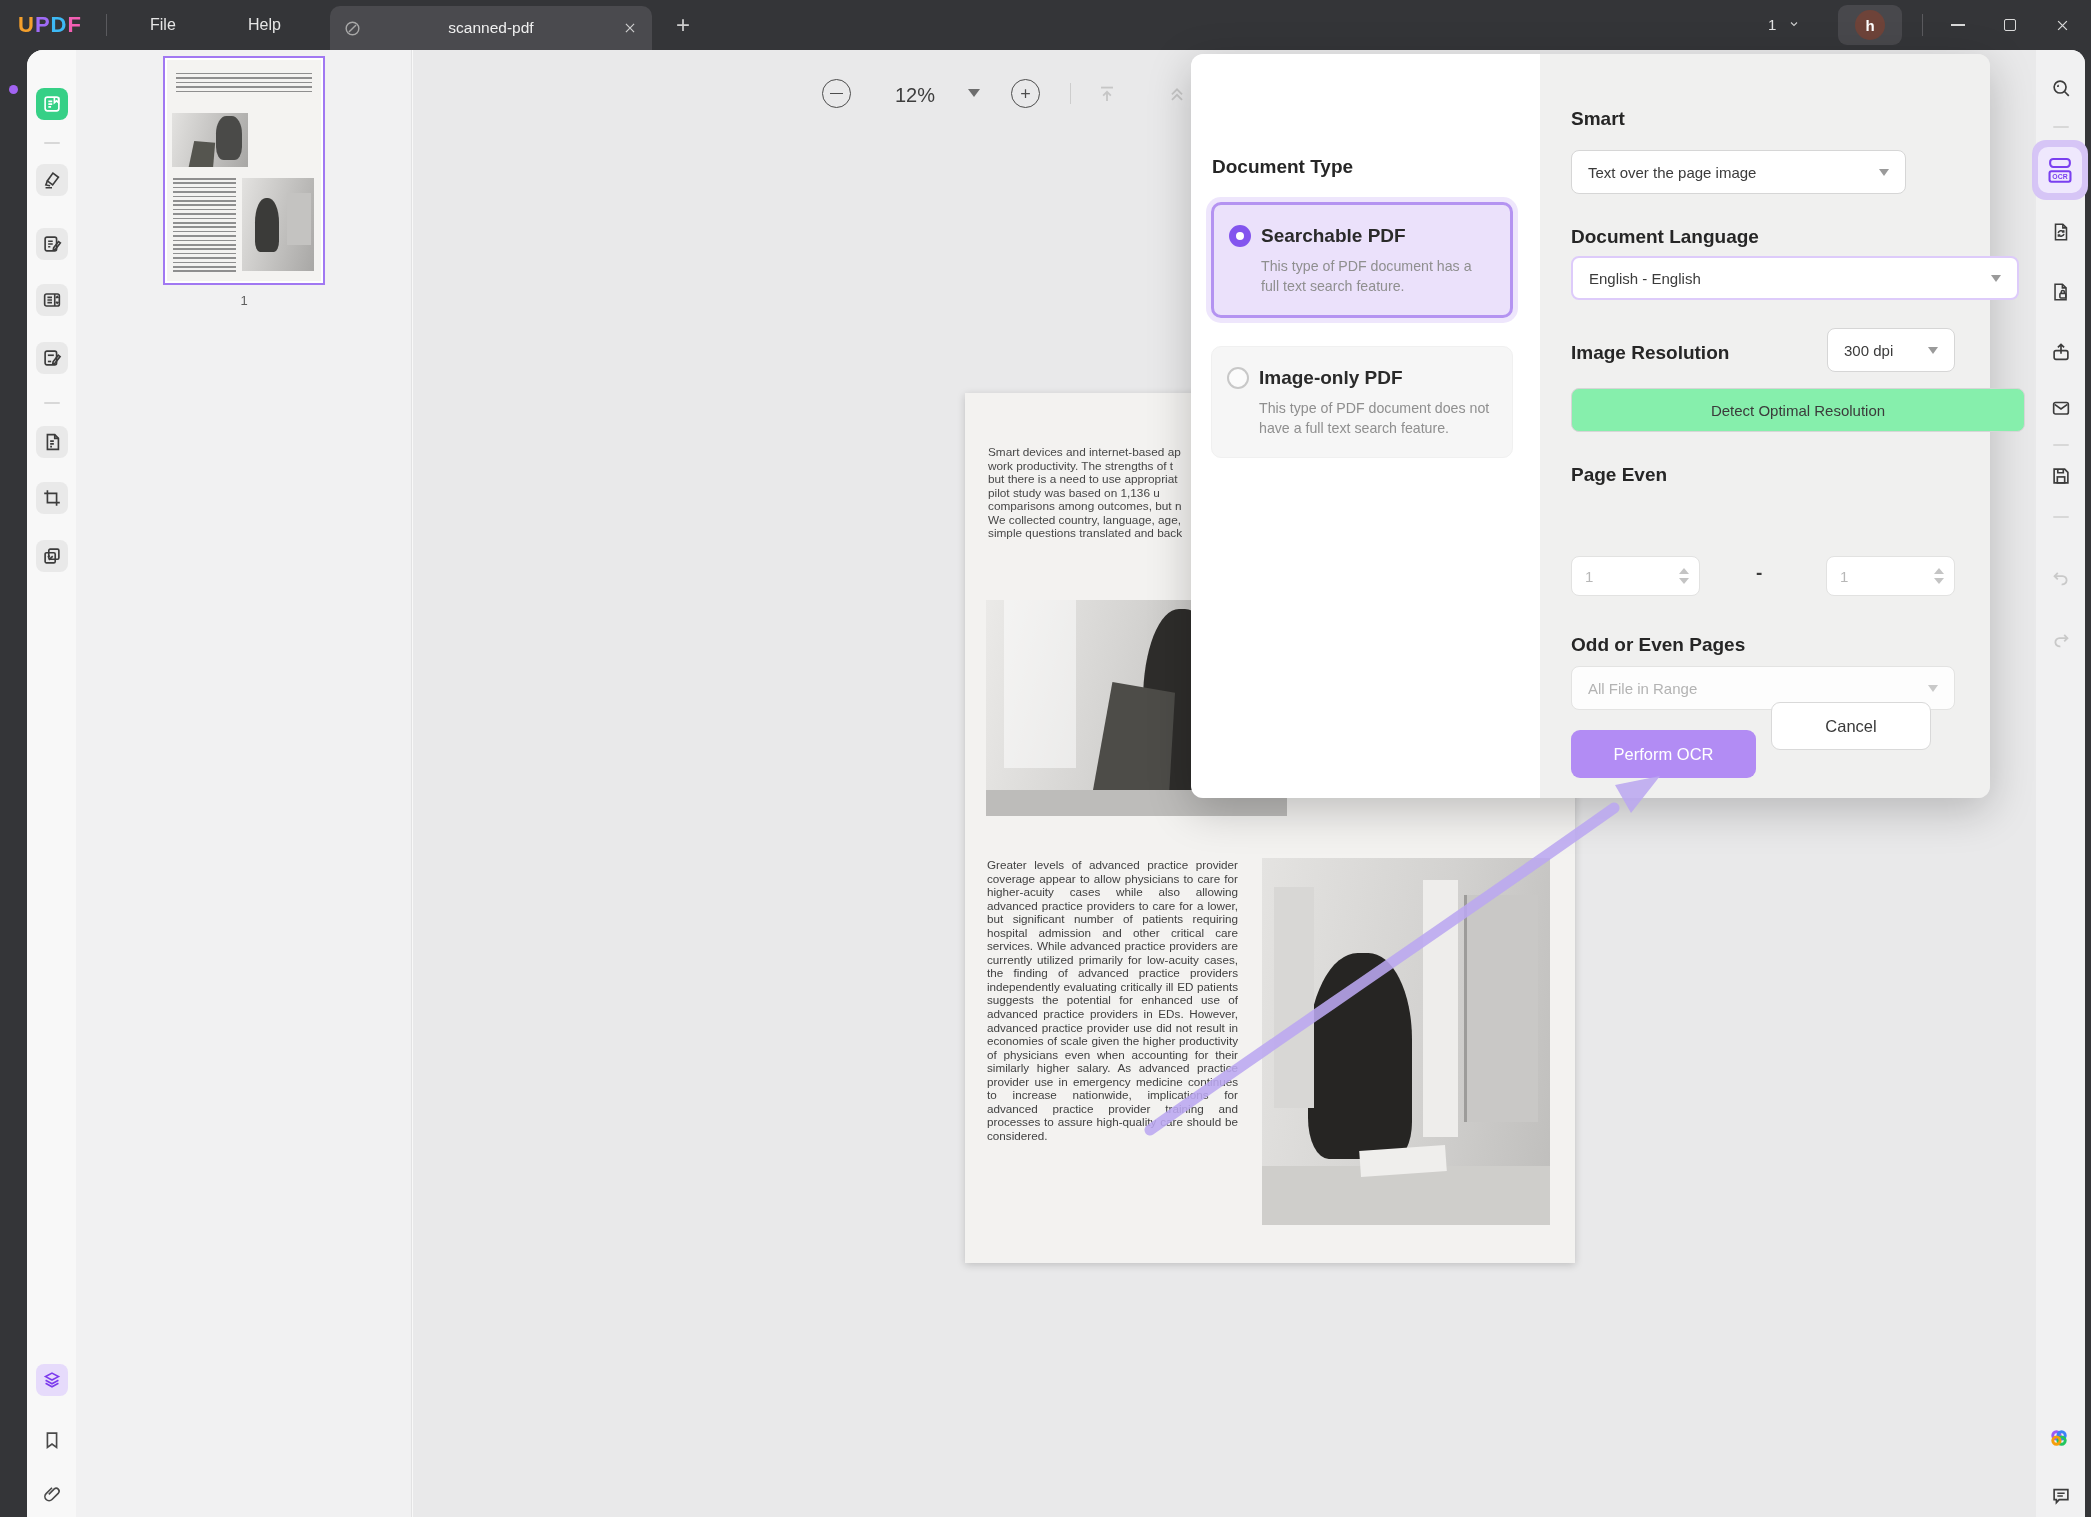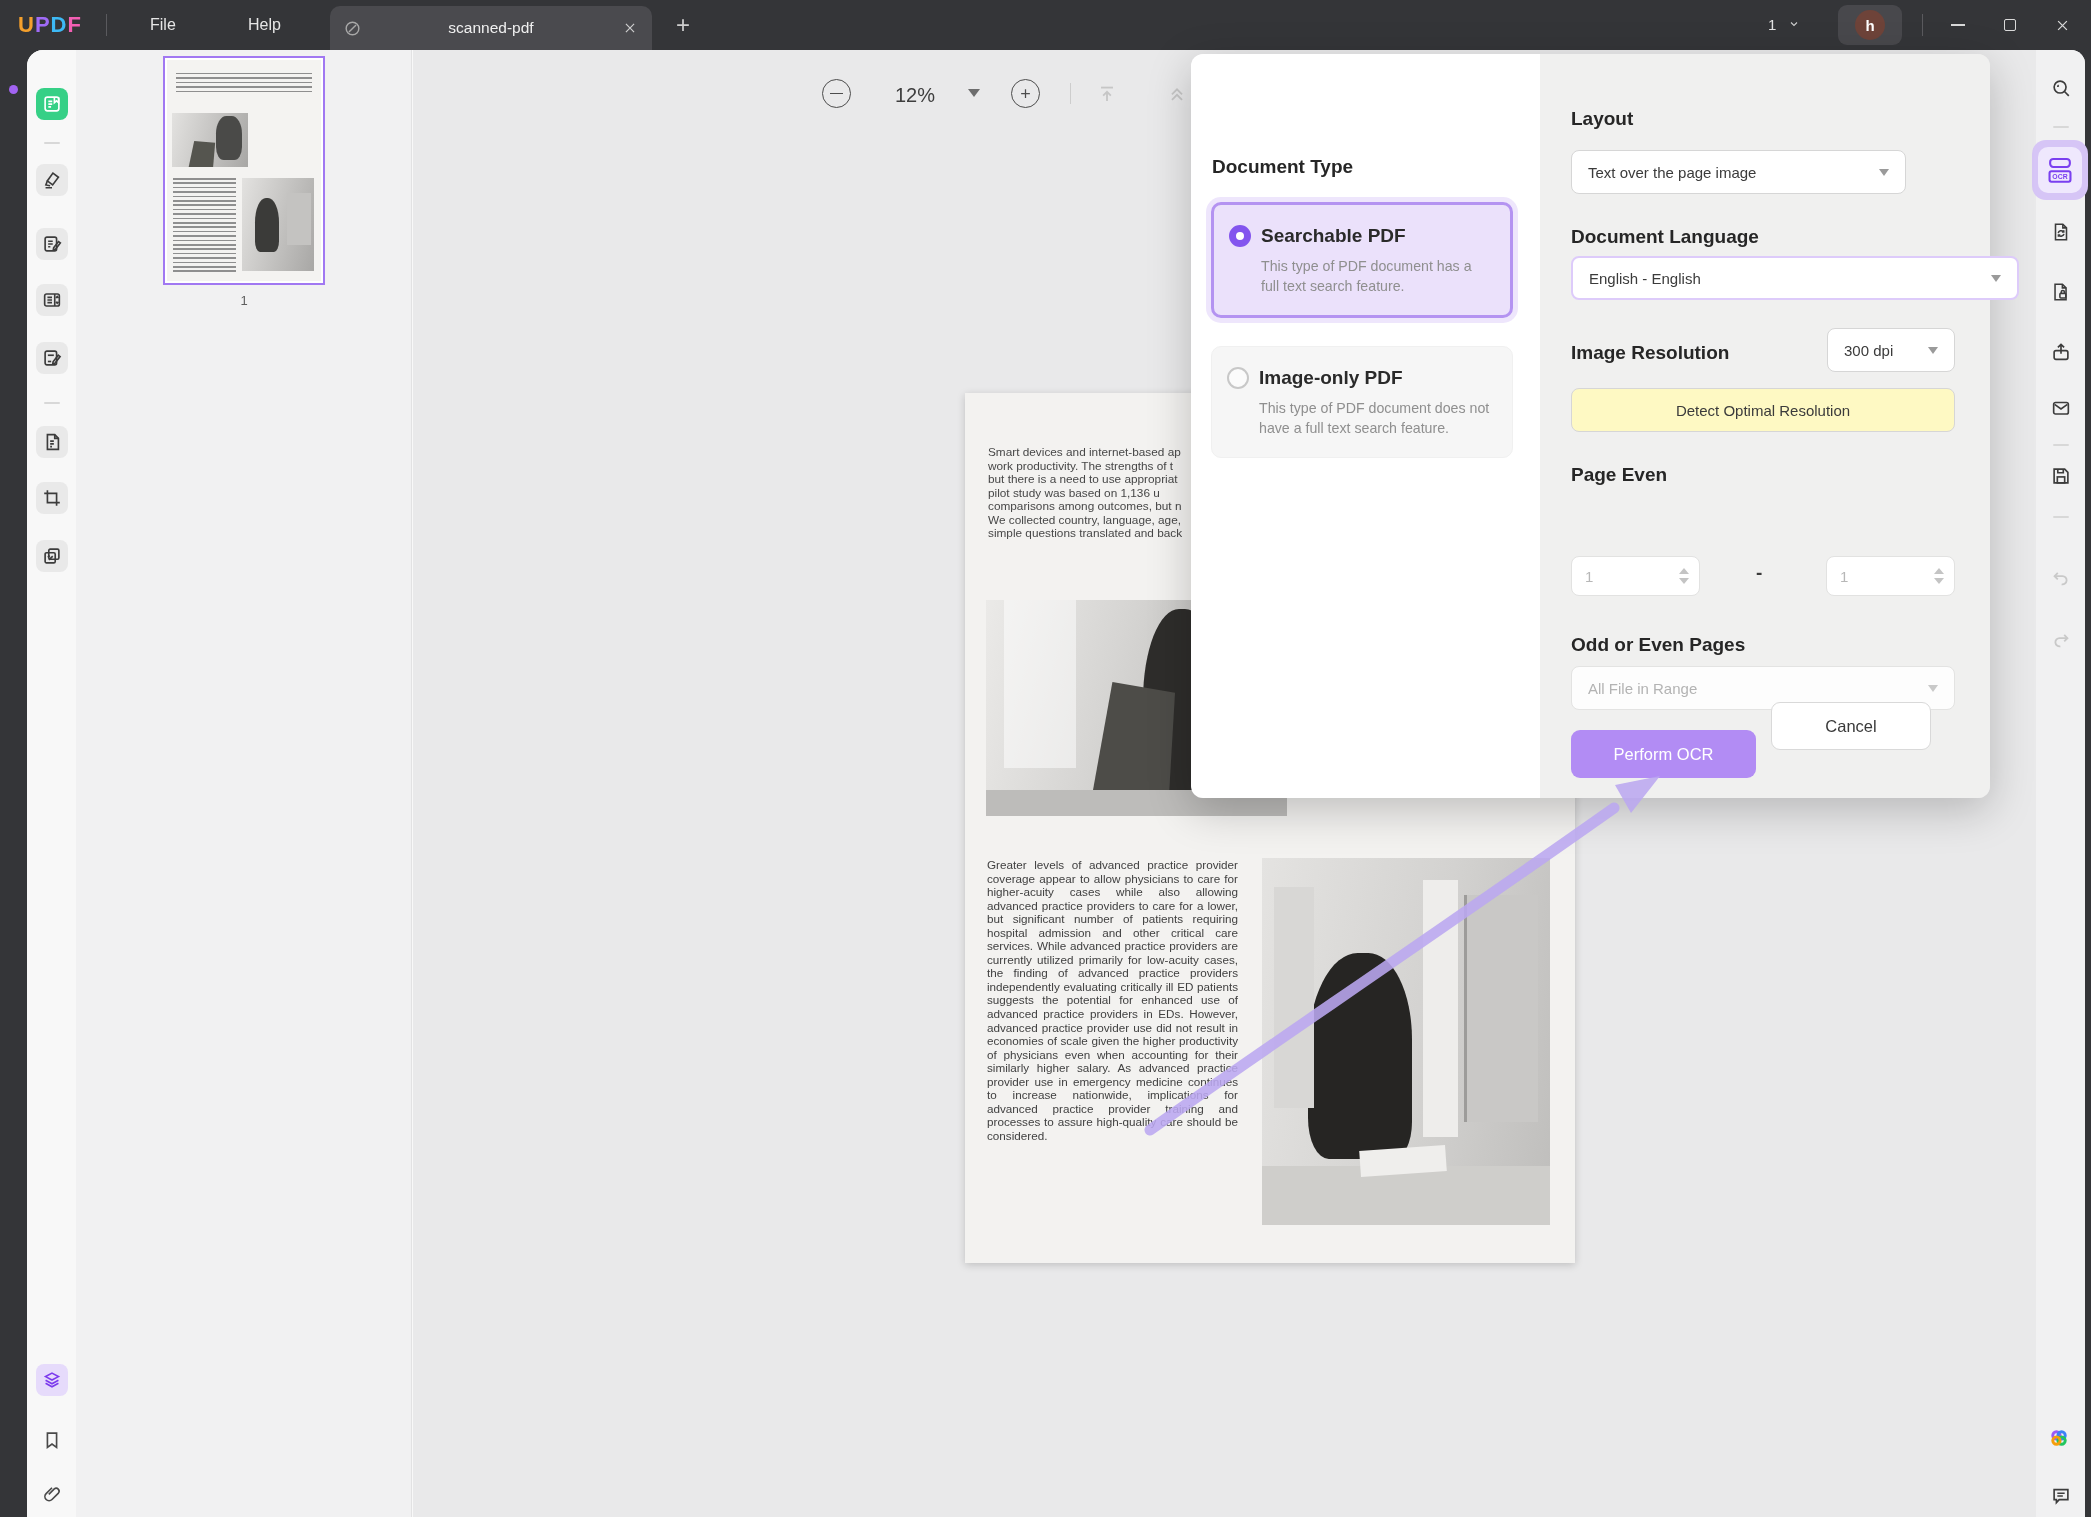--- a/index.html
+++ b/index.html
@@ -319,42 +319,42 @@
       </div>
 
       <div class="opt-card unselected" style="top:292px">
         <span class="radio off"></span>
         <div class="opt-title">Image-only PDF</div>
         <div class="opt-desc" style="width:238px">This type of PDF document does not have a full text search feature.</div>
       </div>
     </div>
 
     <div class="dlg-right">
-      <div class="dlg-h" style="left:31px;top:54px">Layout</div>
+      <div class="dlg-h" style="left:31px;top:54px">Smart</div>
 
       <div class="dd" style="left:31px;top:96px;width:335px">
         <span>Text over the page image</span>
         <span class="spacer"></span>
           <span class="dd-caret"></span>
       </div>
 
       <div class="dlg-h" style="left:31px;top:172px">Document Language</div>
       <div class="dd purple-border" style="left:31px;top:202px;width:448px">
         <span>English - English</span>
         <span class="spacer"></span>
           <span class="dd-caret"></span>
       </div>
 
       <div class="dlg-h" style="left:31px;top:288px">Image Resolution</div>
       <div class="dd" style="left:287px;top:274px;width:128px">
         <span>300 dpi</span>
         <span class="spacer"></span>
           <span class="dd-caret"></span>
       </div>
-      <div class="dd" style="left:31px;top:334px;width:384px;justify-content:center;background:#fef9c3">
+      <div class="dd" style="left:31px;top:334px;width:454px;justify-content:center;background:#86efac">
         <span>Detect Optimal Resolution</span>
       </div>
 
       <div class="dlg-h" style="left:31px;top:410px">Page Even</div>
       <div class="spin" style="left:31px;top:502px">
         <span>1</span>
         <span class="arrows">
             <span class="tri-up"></span>
             <span class="tri-dn"></span>
           </span>

